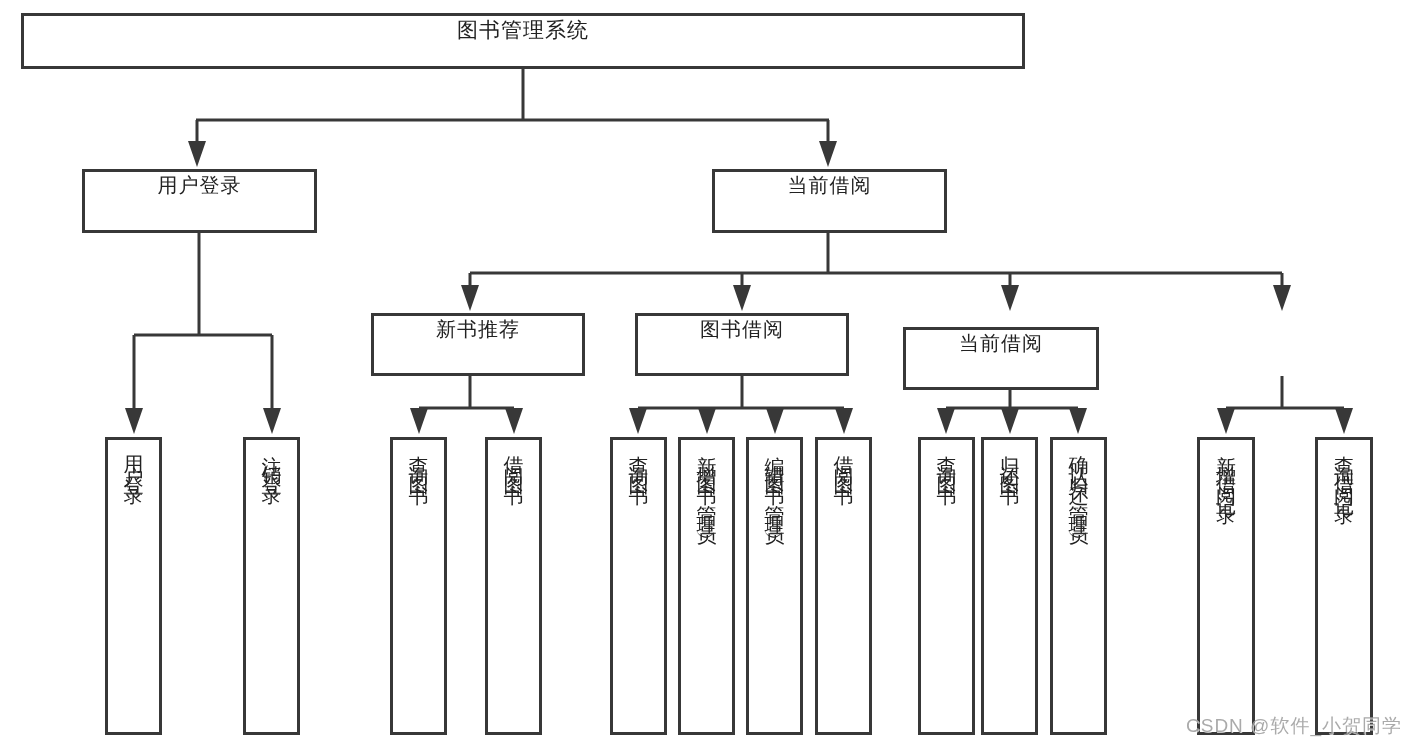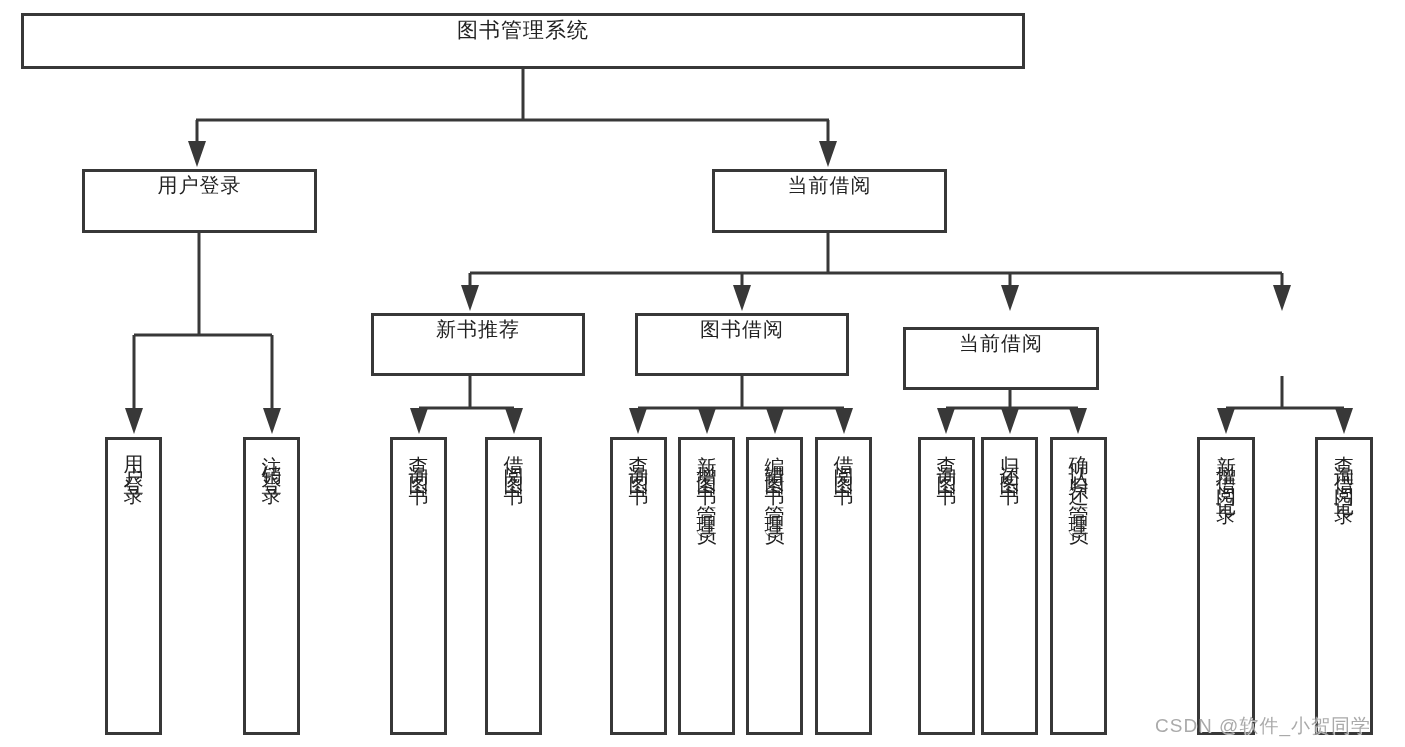--- a/index.html
+++ b/index.html
@@ -18,21 +18,21 @@
     z-index:2;
   }
   .node.root { font-size:21px; }
   .node.v span {
     writing-mode:vertical-rl;
     letter-spacing:10px;
     line-height:1.05;
     white-space:nowrap;
   }
   .watermark {
-    position:absolute; left:1155px; top:713px; z-index:5;
+    position:absolute; left:1186px; top:713px; z-index:5;
     font-size:19px; letter-spacing:1px;
     color:rgba(158,158,158,0.88);
     text-shadow:1px 1px 0 rgba(255,255,255,0.7);
     white-space:nowrap;
   }
 </style>
 </head>
 <body>
 
 <div class="canvas">

